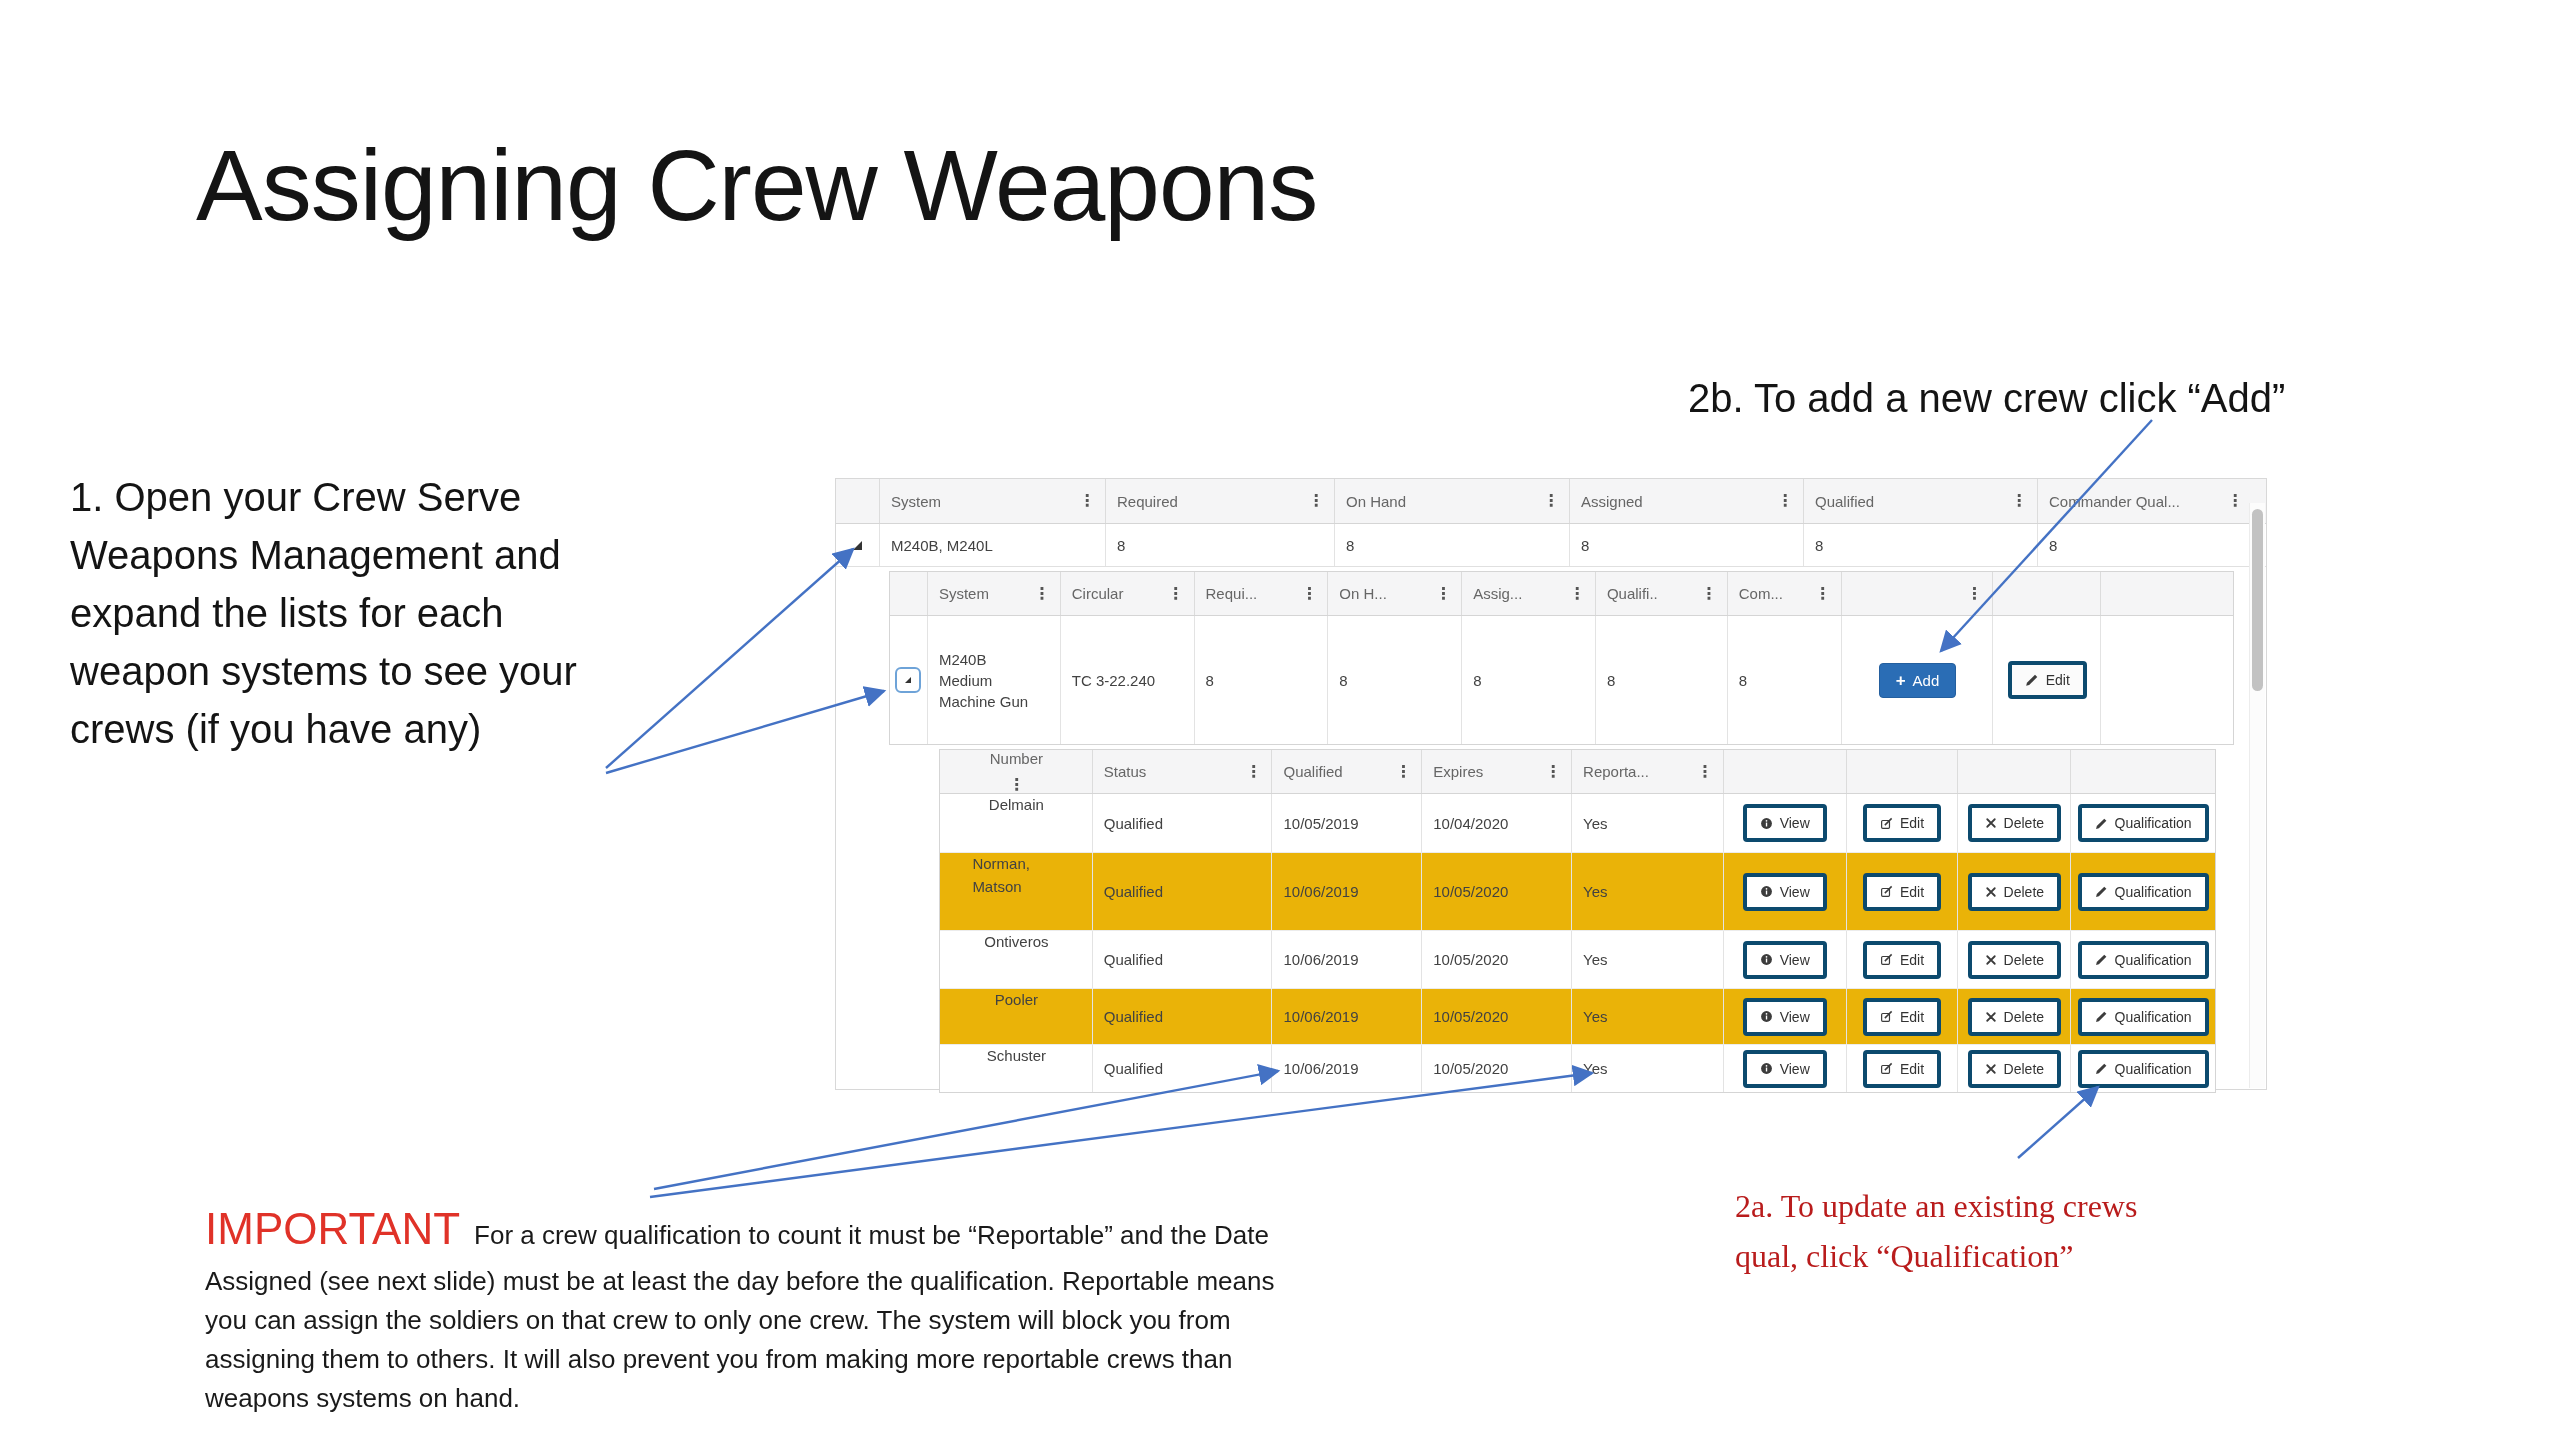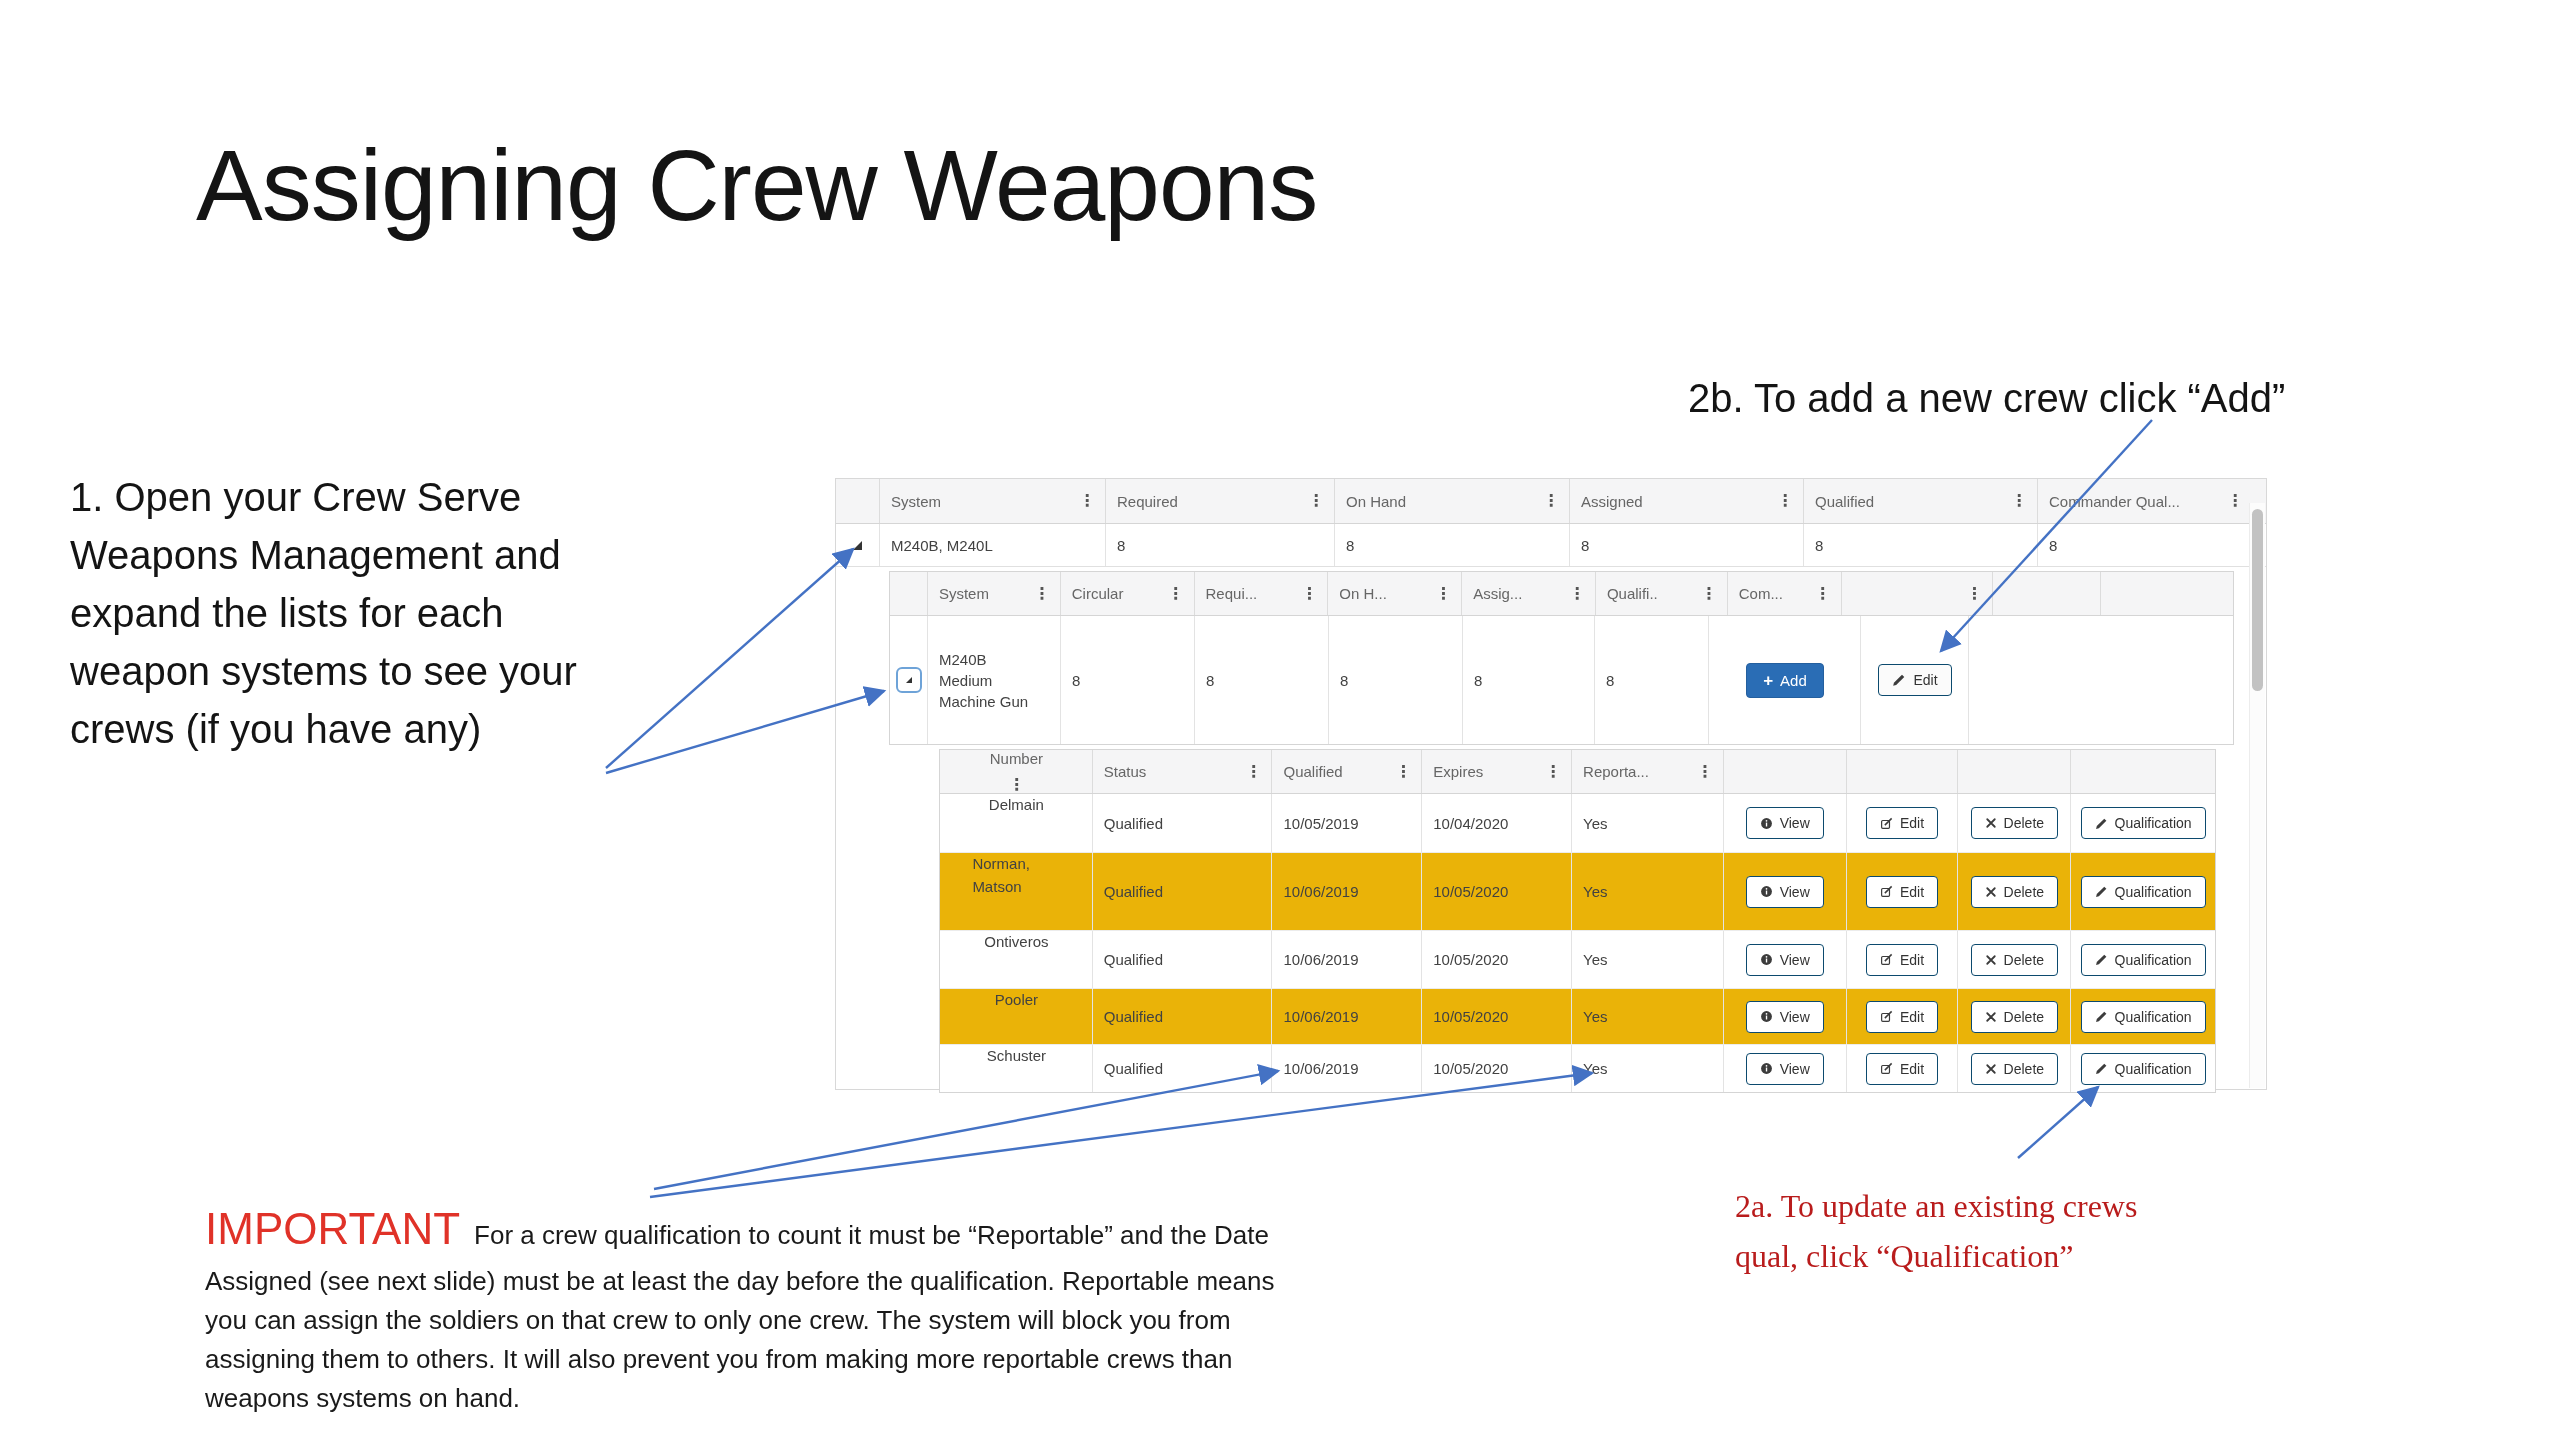--- a/index.html
+++ b/index.html
@@ -38,21 +38,21 @@
 
   .g2{position:absolute;left:53px;top:92px;width:1345px;border:1px solid #d5d5d5;
       box-sizing:border-box;background:#fff;}
   .g2-header{height:44px;}
   .g2-row{height:128px;}
   .expand-btn{width:26px;height:26px;border:2px solid #6ea3d8;border-radius:6px;background:#fff;
               display:flex;align-items:center;justify-content:center;cursor:pointer;box-sizing:border-box;}
   .expand-btn .tri{border-left-width:6px;border-bottom-width:6px;}
   .sysname{line-height:1.4;white-space:normal;max-width:104px;}
 
-  .btn{display:inline-flex;align-items:center;gap:7px;background:#fff;border:1px solid #0c4a6e;
+  .btn{display:inline-flex;align-items:center;gap:7px;background:#fff;border:4px solid #0c4a6e;
        border-radius:4px;padding:7px 13px;font-size:14px;color:#333;cursor:pointer;white-space:nowrap;}
   .btn svg{display:block;}
   .btn-add{background:#2a6db5;border:1px solid #245f9e;color:#fff;font-size:15px;padding:8px 16px;}
   .btn-add .plus{font-weight:700;font-size:17px;line-height:1;}
   .btn-edit2{background:#fbfbfb;}
 
   .g3{position:absolute;left:103px;top:270px;width:1277px;border:1px solid #d5d5d5;
       box-sizing:border-box;background:#fff;}
   .g3-header{height:44px;}
   .g3-body .drow{border-top:1px solid #ececec;}
@@ -185,20 +185,21 @@
       </div>
       <div class="drow g2-row">
         <div class="dcell c2-0">
           <span class="expand-btn">
               <span class="tri"></span>
             </span>
         </div>
         <div class="dcell c2-1">
             <span class="sysname">M240B Medium Machine Gun</span>
           </div>
+        <div class="dcell c2-2">TC 3-22.240</div>
         <div class="dcell c2-3">8</div>
         <div class="dcell c2-4">8</div>
         <div class="dcell c2-5">8</div>
         <div class="dcell c2-6">8</div>
         <div class="dcell c2-7">8</div>
         <div class="dcell c2-8">
           <button class="btn btn-add">
               <span class="plus">+</span>
               <span>Add</span>
             </button>

